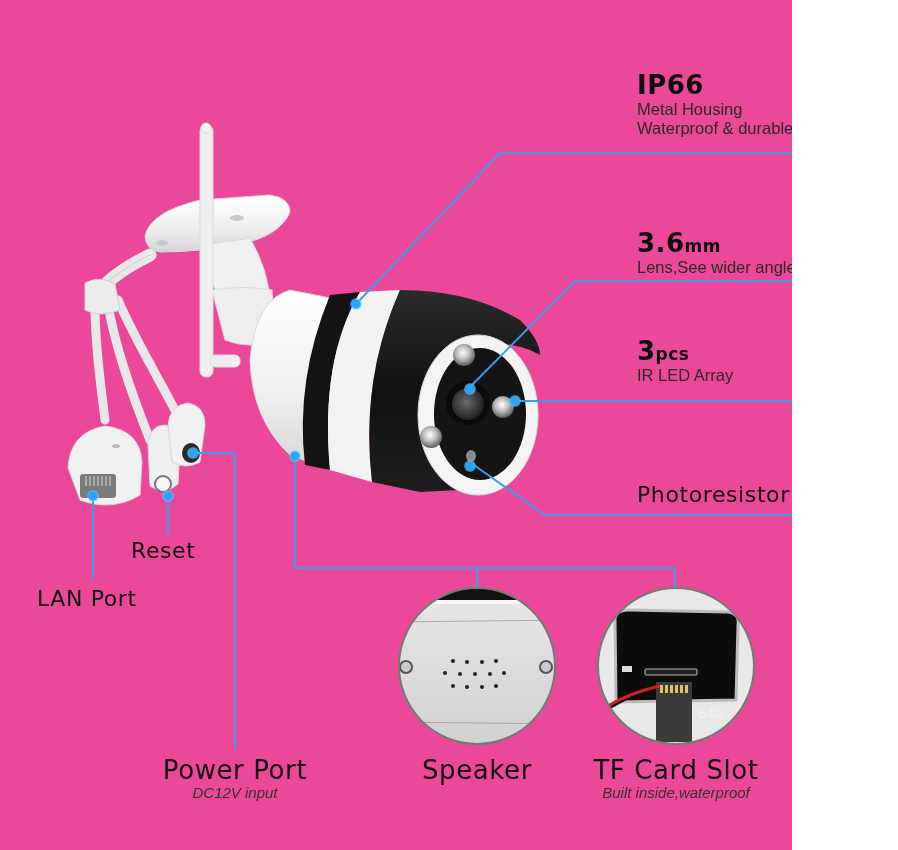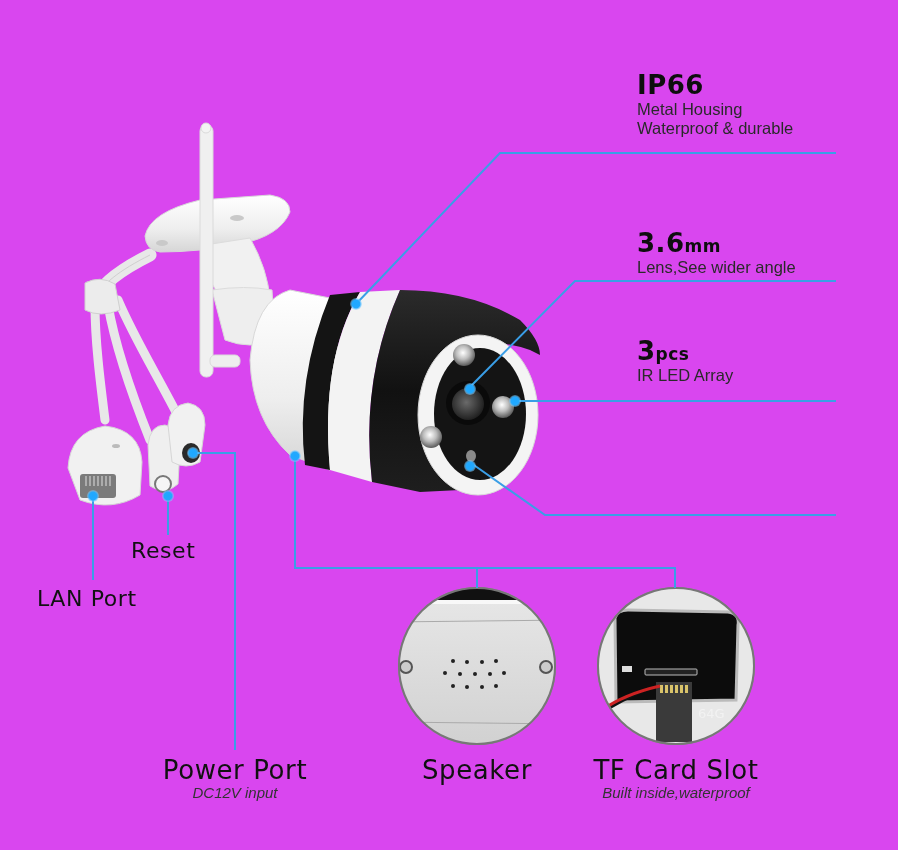--- a/index.html
+++ b/index.html
@@ -1,16 +1,16 @@
 <!DOCTYPE html>
 <html><head>
 <meta charset="utf-8">
 <style>
   html, body { margin: 0; padding: 0; background: #ffffff; }
-  #stage { position: relative; width: 898px; height: 850px; overflow: hidden; background: #d946ef; font-family: "DejaVu Sans", sans-serif; color: #111; }
+  #stage { position: relative; width: 792px; height: 850px; overflow: hidden; background: #ec4899; font-family: "DejaVu Sans", sans-serif; color: #111; }
   svg.art { position: absolute; left: 0; top: 0; }
   .lbl { position: absolute; white-space: nowrap; }
   .big { font-family: "DejaVu Sans", sans-serif; font-weight: bold; font-size: 26px; letter-spacing: 0.5px; color: #0e0e0e; }
   .big small { font-size: 17px; font-weight: bold; }
   .sub { font-family: "Liberation Sans", sans-serif; font-size: 16.5px; color: #2a2a2a; line-height: 19px; }
   .mid { font-family: "DejaVu Sans", sans-serif; font-size: 22px; color: #111; letter-spacing: 0.6px; }
   .cap { font-family: "DejaVu Sans", sans-serif; font-size: 26px; color: #111; text-align: center; letter-spacing: 0.6px; line-height: 27px; }
   .capsub { font-family: "Liberation Sans", sans-serif; font-size: 15px; color: #333; text-align: center; font-style: italic; }
 </style>
 </head>
@@ -224,20 +224,21 @@
 <div class="lbl" style="left:637px; top:228px;">
   <div class="big"><span>3.6</span><small>mm</small></div>
   <div class="sub">Lens,See wider angle</div>
 </div>
 
 <div class="lbl" style="left:637px; top:336px;">
   <div class="big"><span>3</span><small>pcs</small></div>
   <div class="sub">IR LED Array</div>
 </div>
 
+<div class="lbl mid" style="left:637px; top:482px;">Photoresistor</div>
 
 <div class="lbl mid" style="left:131px; top:538px;">Reset</div>
 <div class="lbl mid" style="left:37px; top:586px;">LAN Port</div>
 
 <div class="lbl" style="left:160px; top:757px; width:150px;">
   <div class="cap">Power Port</div>
   <div class="capsub">DC12V input</div>
 </div>
 
 <div class="lbl" style="left:400px; top:757px; width:154px;">

